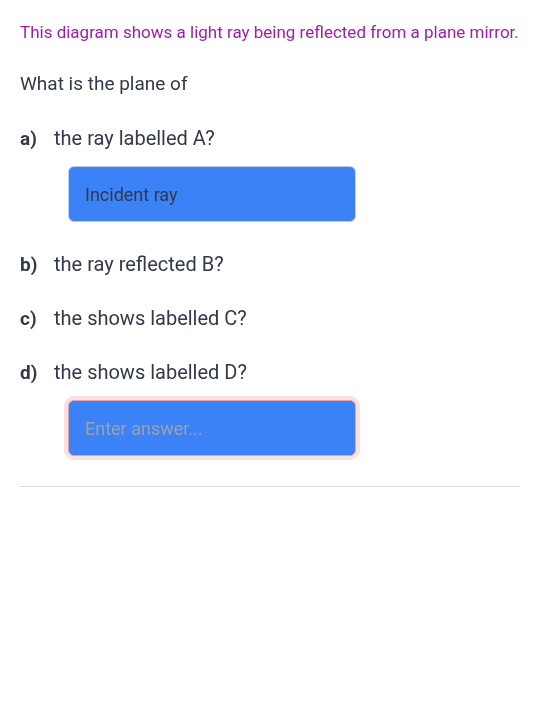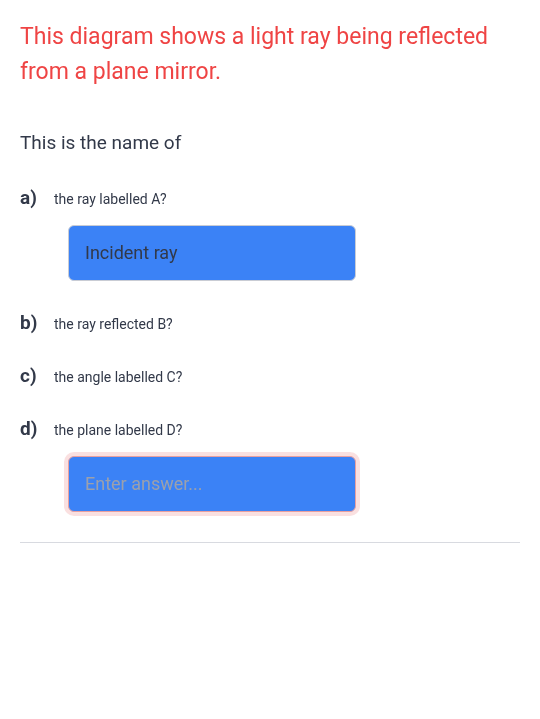--- a/index.html
+++ b/index.html
@@ -8,24 +8,24 @@
       padding: 0;
     }
     body {
       font-family: -apple-system, BlinkMacSystemFont, 'Segoe UI', Roboto, sans-serif;
       background: #ffffff;
       width: 540px;
       padding: 20px 20px 0 20px;
       color: #323949;
     }
     .intro {
-      font-size: 23px;
+      font-size: 17px;
       line-height: 1.5;
-      color: #ef4444;
-      margin-bottom: 40px;
+      color: #a21caf;
+      margin-bottom: 24px;
     }
     .question-lead {
       font-size: 19px;
       line-height: 1.5;
       color: #323949;
       margin-bottom: 28px;
     }
     .part {
       margin-bottom: 30px;
     }
@@ -35,21 +35,21 @@
       gap: 14px;
       margin-bottom: 16px;
     }
     .part-label {
       font-weight: 700;
       font-size: 19px;
       color: #323949;
       min-width: 20px;
     }
     .part-text {
-      font-size: 14px;
+      font-size: 20px;
       color: #323949;
     }
     .answer-wrap {
       margin-left: 48px;
     }
     .answer-input {
       width: 288px;
       height: 56px;
       padding: 0 16px;
       font-size: 18px;
@@ -70,21 +70,21 @@
     .bottom-line {
       border-top: 1px solid #d8dae0;
       margin-top: 8px;
     }
   </style>
 </head>
 <body>
 
 <p class="intro">This diagram shows a light ray being reflected from a plane mirror.</p>
 
-<p class="question-lead">This is the name of</p>
+<p class="question-lead">What is the plane of</p>
 
 <div class="part">
   <div class="part-row">
     <span class="part-label">a)</span>
     <span class="part-text">the ray labelled A?</span>
   </div>
   <div class="answer-wrap">
     <input type="text" class="answer-input" value="Incident ray" placeholder="Enter answer..." style="">
   </div>
 </div>
@@ -92,27 +92,27 @@
 <div class="part">
   <div class="part-row">
     <span class="part-label">b)</span>
     <span class="part-text">the ray reflected B?</span>
   </div>
 </div>
 
 <div class="part">
   <div class="part-row">
     <span class="part-label">c)</span>
-    <span class="part-text">the angle labelled C?</span>
+    <span class="part-text">the shows labelled C?</span>
   </div>
 </div>
 
 <div class="part">
   <div class="part-row">
     <span class="part-label">d)</span>
-    <span class="part-text">the plane labelled D?</span>
+    <span class="part-text">the shows labelled D?</span>
   </div>
   <div class="answer-wrap">
     <input type="text" class="answer-input active" value="" placeholder="Enter answer..." style="">
   </div>
 </div>
 
 <div class="bottom-line"></div>
 
 </body></html>

